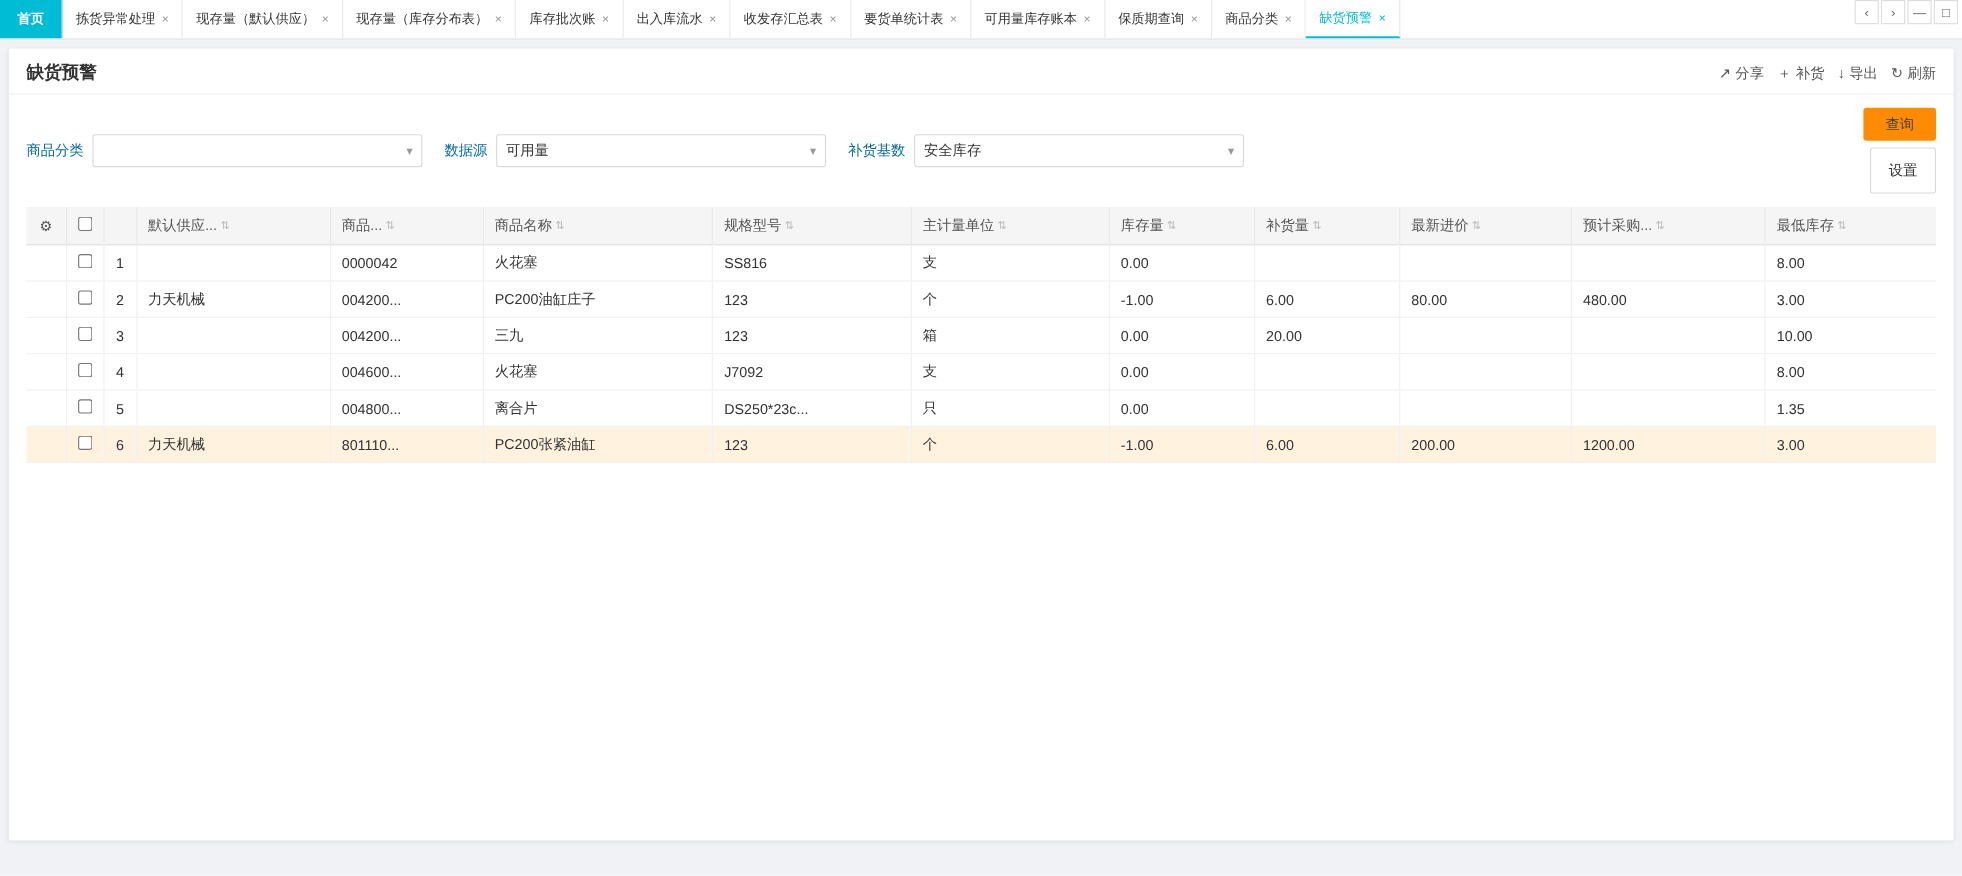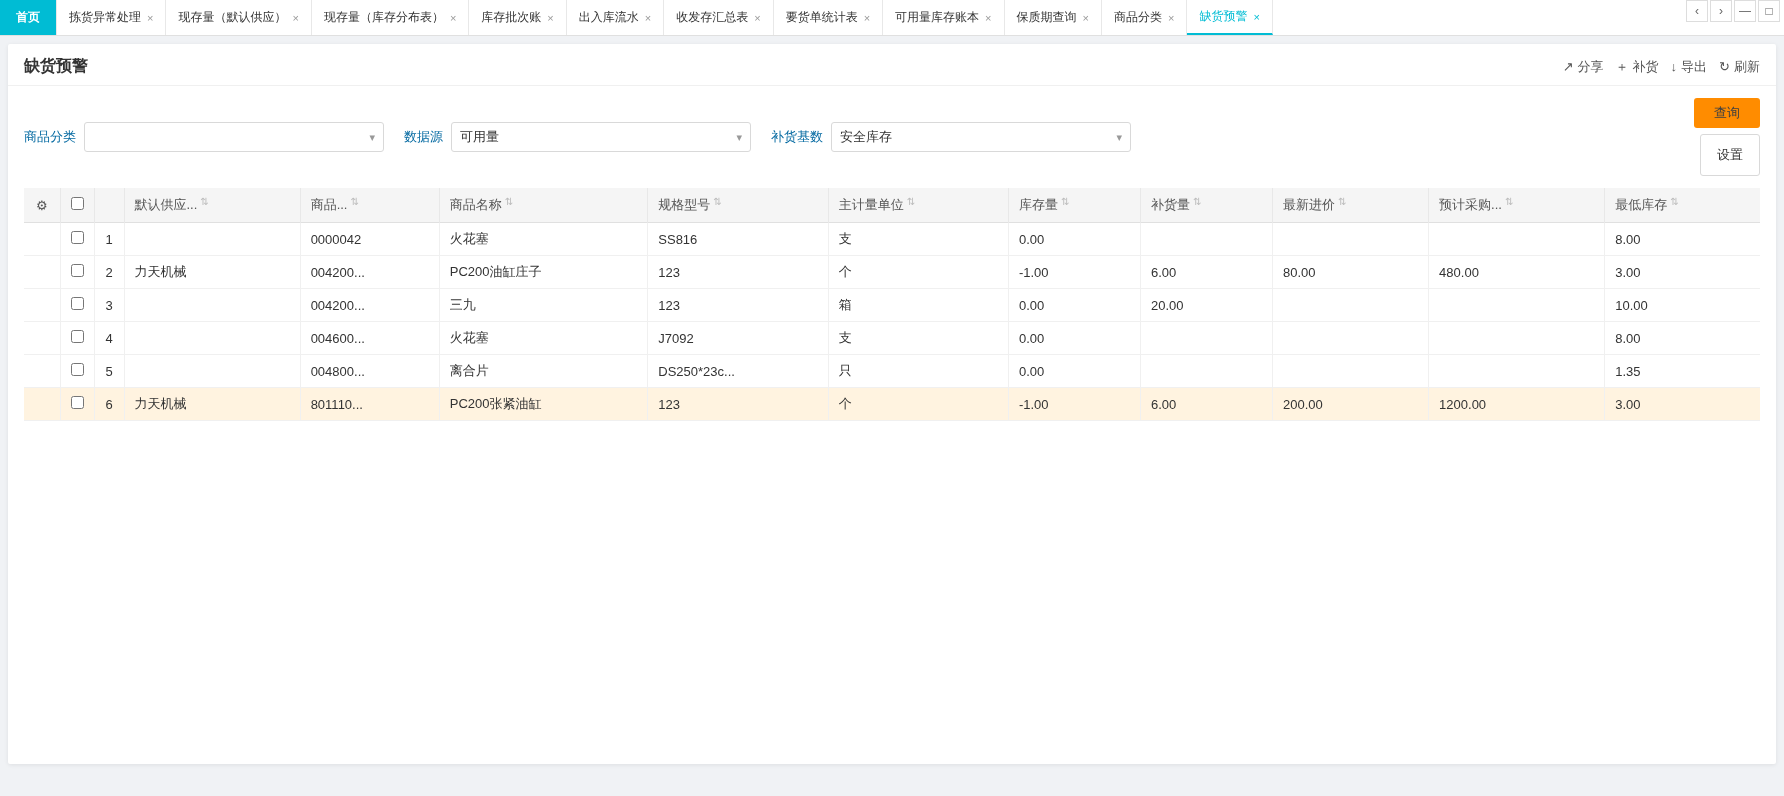--- a/index.html
+++ b/index.html
@@ -198,21 +198,21 @@
     }
     tbody tr.highlighted { background: #fff3e0; }
     tbody td {
       padding: 7px 10px;
       color: #333;
       border-right: 1px solid #f0f0f0;
     }
     tbody td:last-child { border-right: none; }
     .th-with-sort {
       display: flex;
-      align-items: flex-start;
+      align-items: center;
       gap: 3px;
     }
     .sort-icon {
       color: #bbb;
       font-size: 10px;
     }
     .gear-th {
       width: 36px;
       text-align: center;
     }

